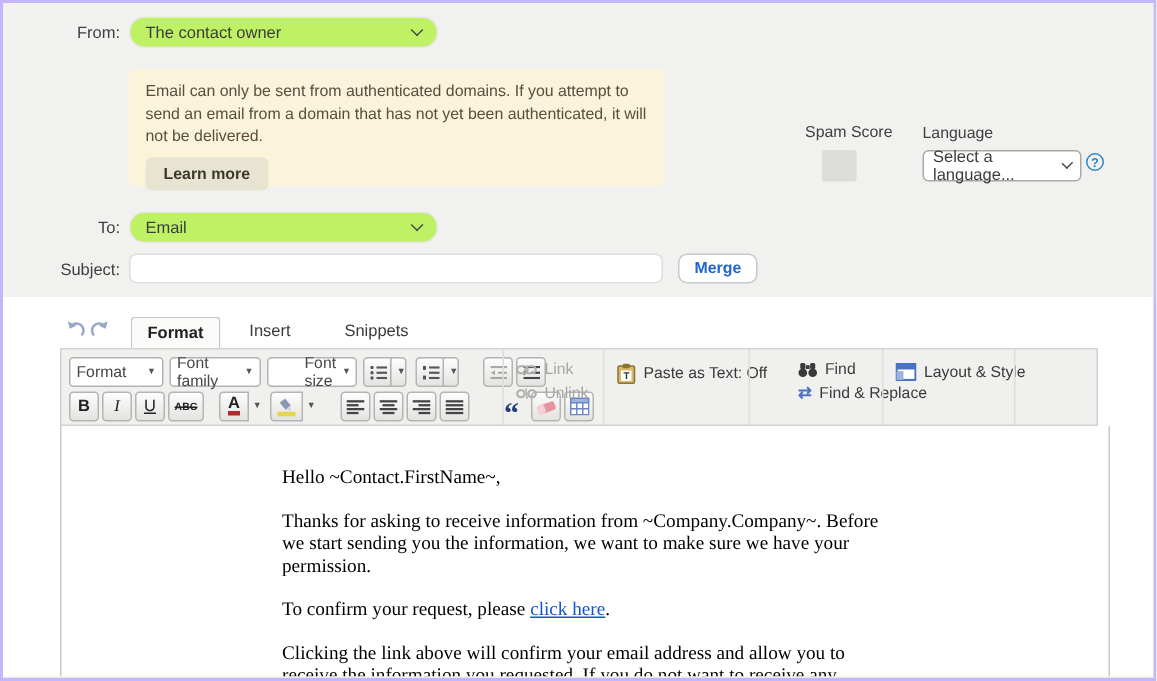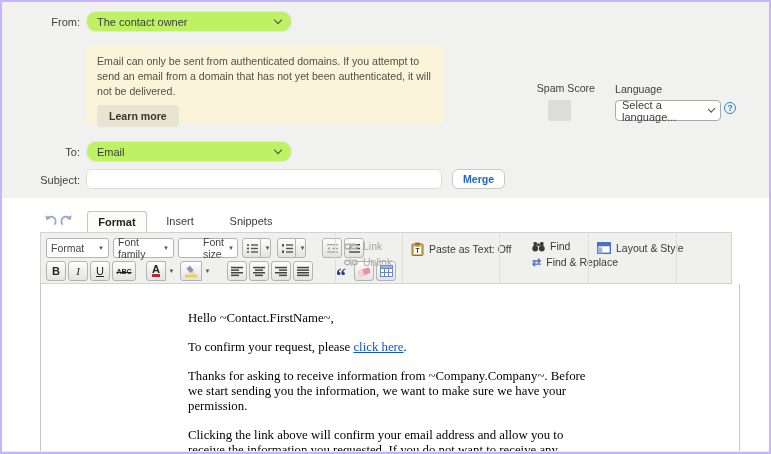--- a/index.html
+++ b/index.html
@@ -361,20 +361,20 @@
         <span>Layout &amp; Style</span>
       </div>
     </div>
 
     <span class="tb-divider" style="left:635px;"></span>
   </div>
 
   <div class="canvas">
     <div class="email-body">
       <p>Hello ~Contact.FirstName~,</p>
+      <p>Thanks for asking to receive information from ~Company.Company~. Before we start sending you the information, we want to make sure we have your permission.</p>
       <p><span>To confirm your request, please </span><a>click here</a><span>.</span></p>
-      <p>Thanks for asking to receive information from ~Company.Company~. Before we start sending you the information, we want to make sure we have your permission.</p>
       <p>Clicking the link above will confirm your email address and allow you to receive the information you requested. If you do not want to receive any communication, please ignore this message.</p>
     </div>
   </div>
 
   <div class="bottom-strip"></div>
 </div>
 
 </body></html>

